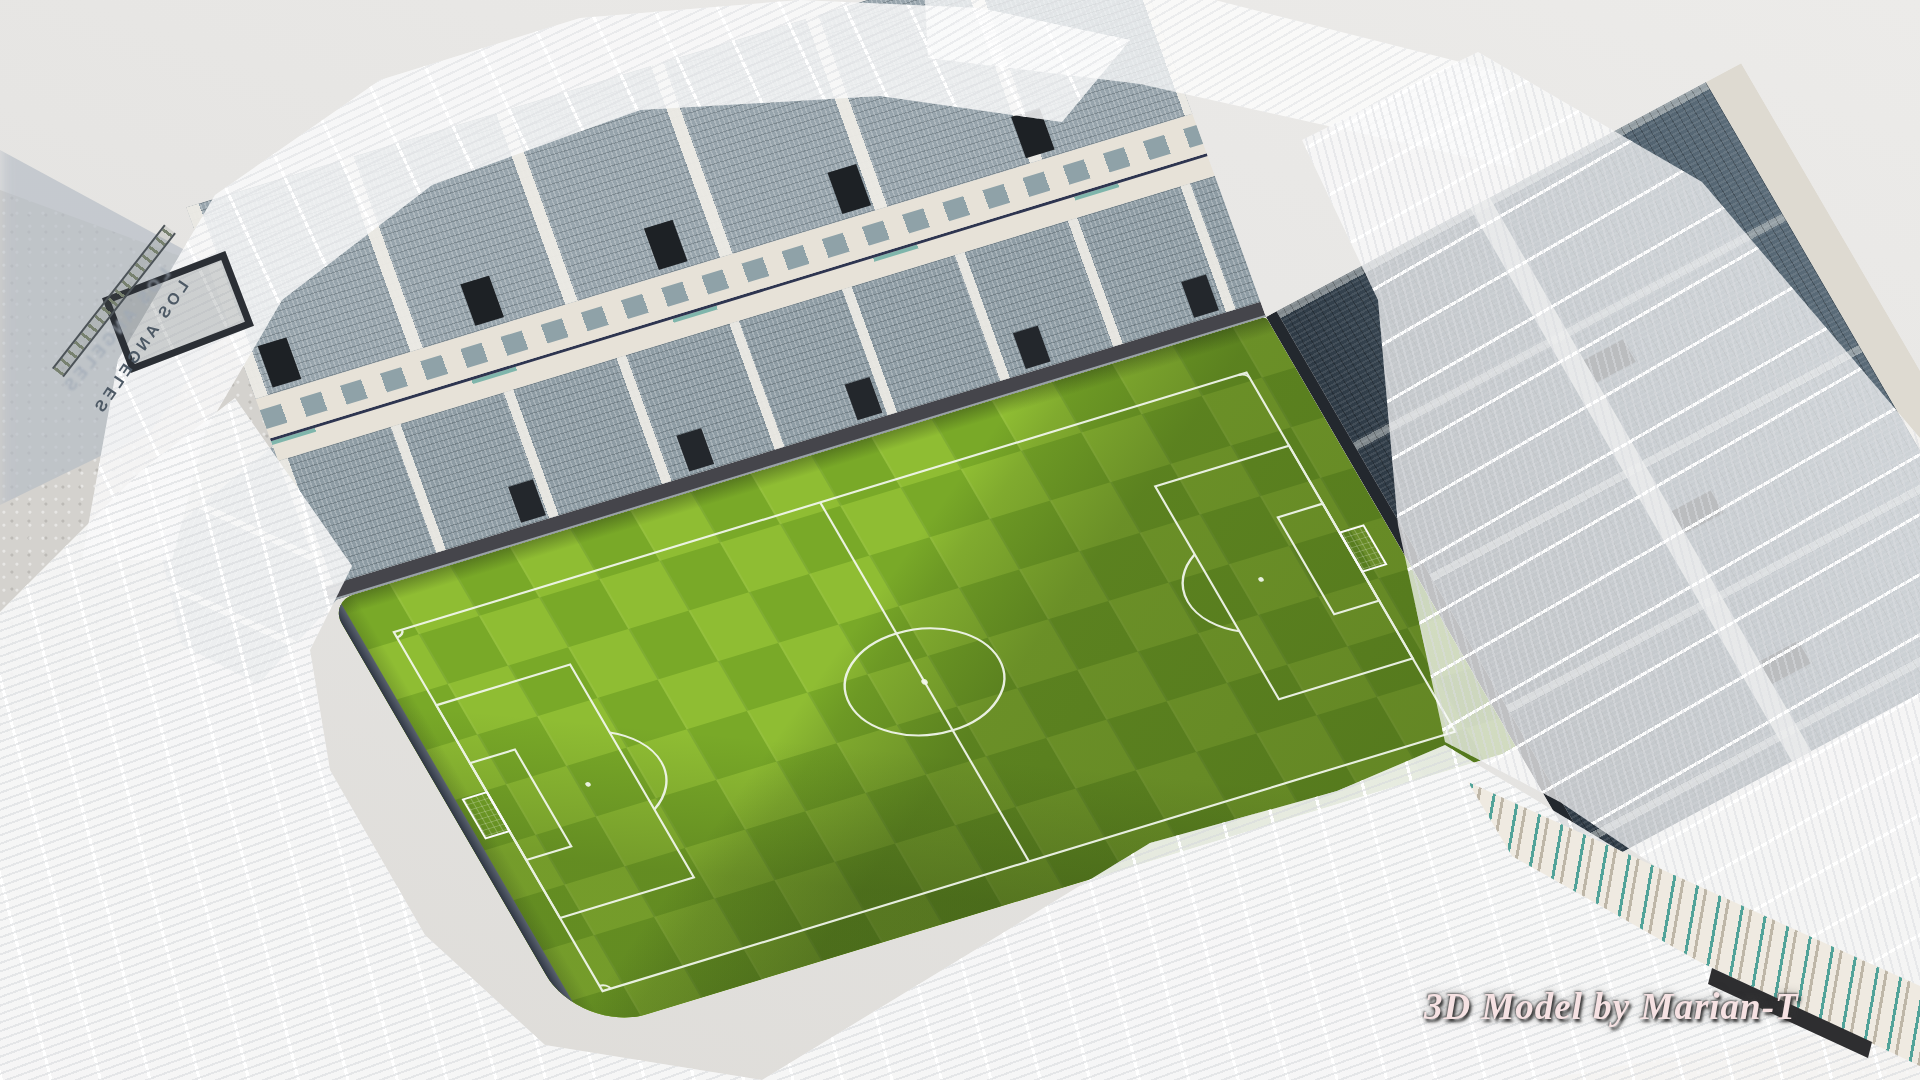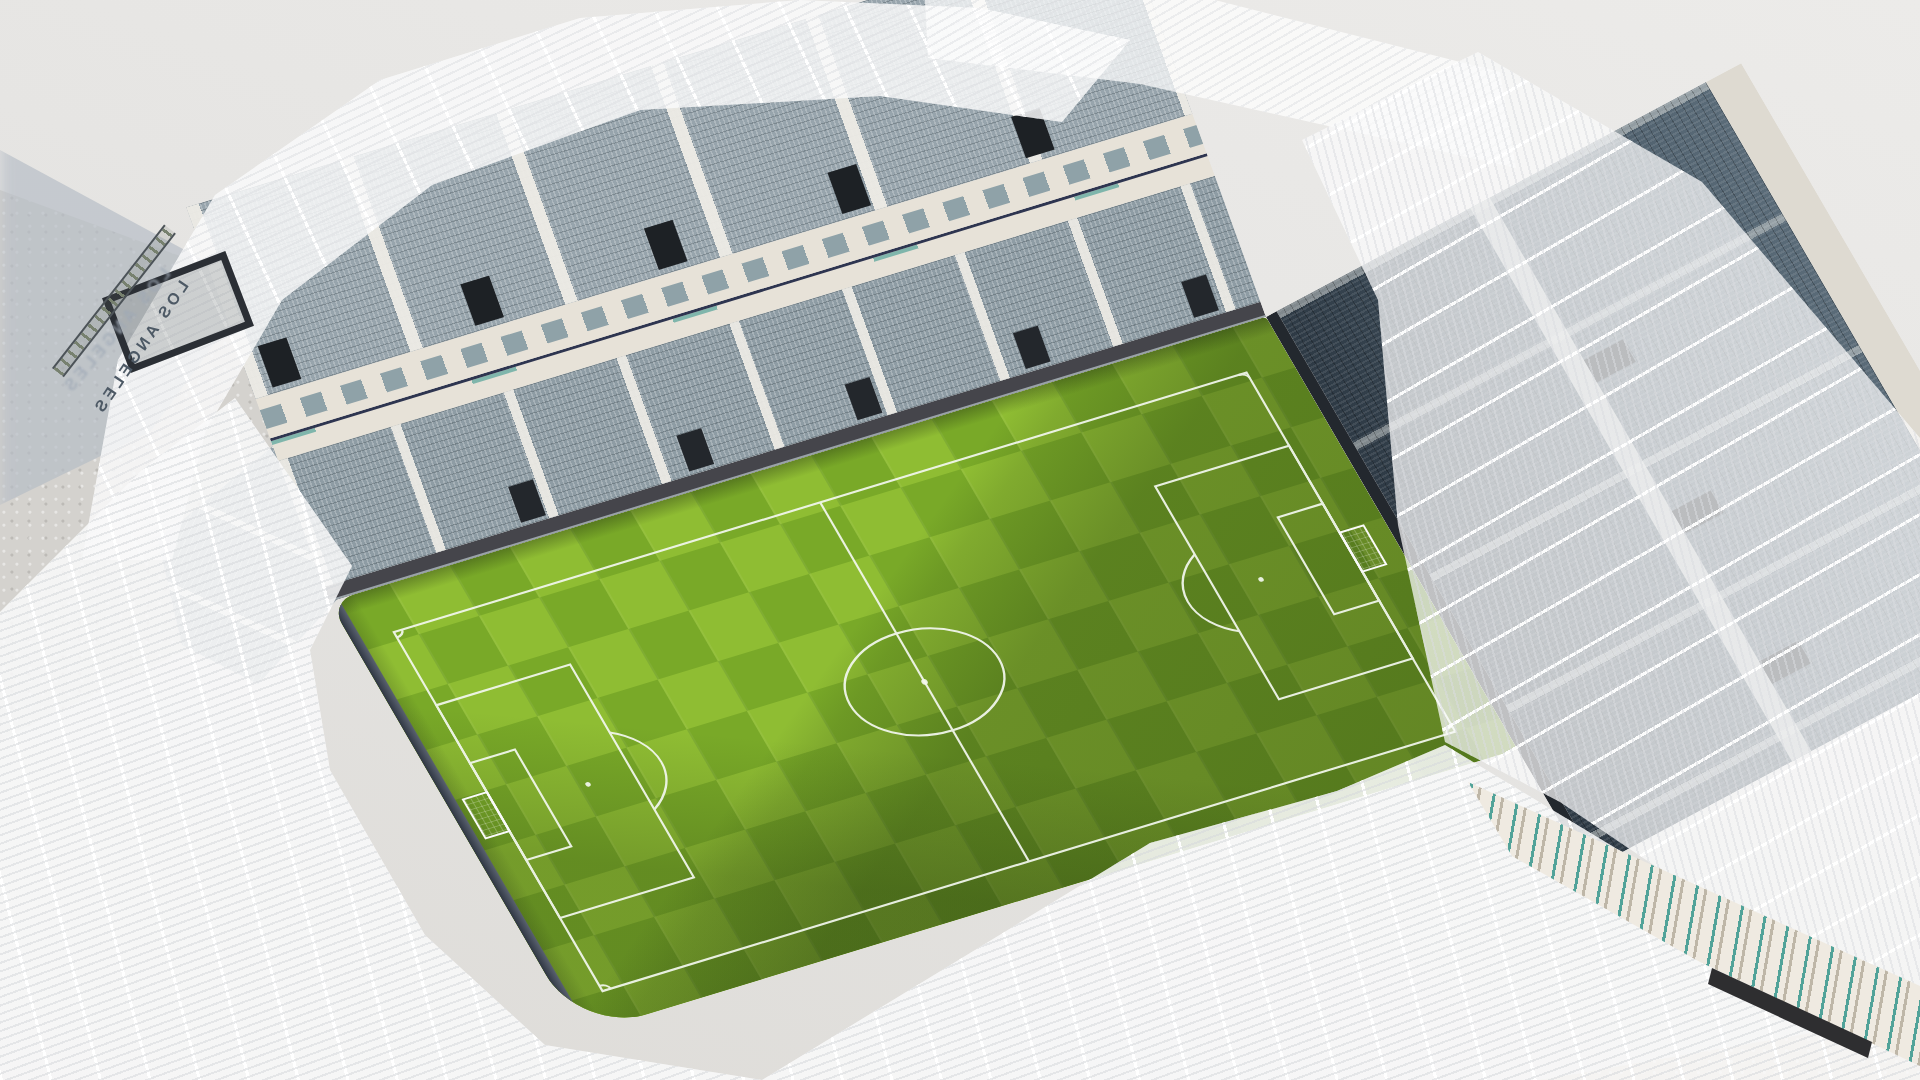--- a/index.html
+++ b/index.html
@@ -225,13 +225,14 @@
   <div class="layer sw-roof"></div>
 
   <div class="abs entrance-canopy"></div>
   <div class="abs sign-truss"></div>
   <div class="abs sign-shadow">LOS ANGELES</div>
   <div class="abs sign">LOS ANGELES</div>
 
   <div class="layer se-facade"></div>
   <div class="layer se-slit"></div>
 
+  <div class="abs watermark">3D Model by Marian-T</div>
 </div>
 
 </body></html>

